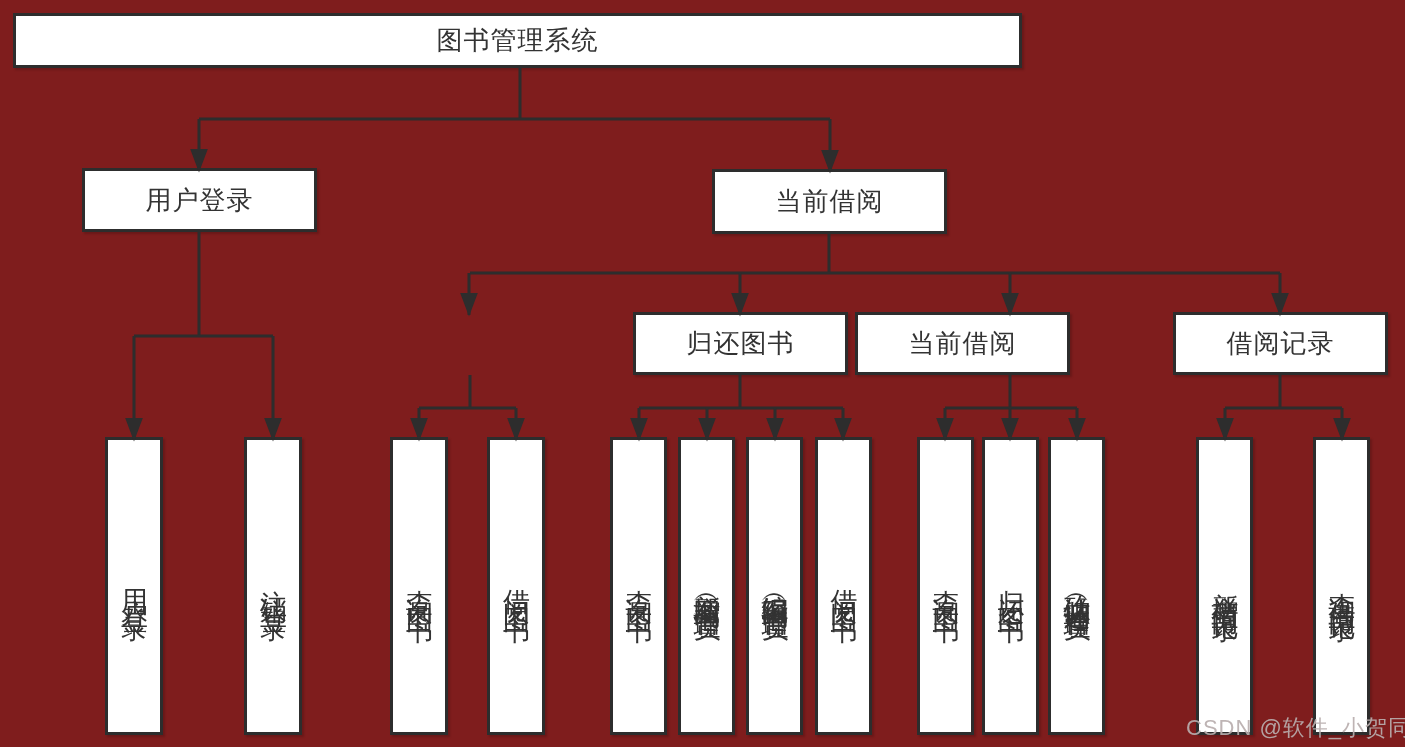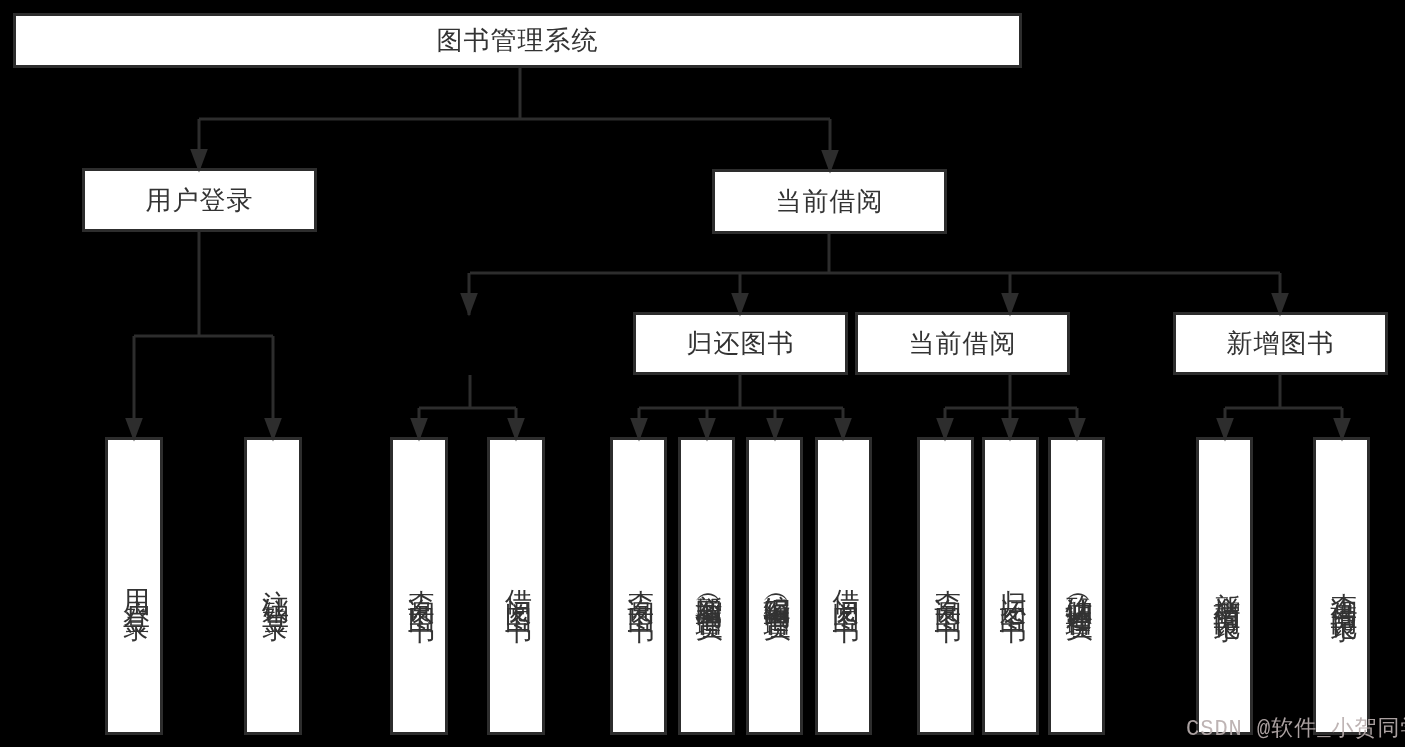--- a/index.html
+++ b/index.html
@@ -1,20 +1,20 @@
 <!DOCTYPE html>
 <html><head>
 <meta charset="utf-8">
 <style>
   html,body{margin:0;padding:0;background:#fff;}
   #canvas{
     position:relative;
     width:1405px;height:747px;
-    background:#000000;
-    font-family:Liberation Mono, monospace;
+    background:#7f1d1d;
+    font-family:Liberation Sans, sans-serif;
     overflow:hidden;
   }
   .box{
     position:absolute;
     box-sizing:border-box;
     background:#ffffff;
     border:3px solid #2d2d2d;
     display:flex;
     align-items:center;
     justify-content:center;
@@ -115,21 +115,21 @@
     <span class="hlabel">当前借阅</span>
   </div>
 
   <div class="box" style="left:633px;top:312px;width:215px;height:63px">
     <span class="hlabel">归还图书</span>
   </div>
   <div class="box" style="left:855px;top:312px;width:215px;height:63px">
     <span class="hlabel">当前借阅</span>
   </div>
   <div class="box" style="left:1173px;top:312px;width:215px;height:63px">
-    <span class="hlabel">新增图书</span>
+    <span class="hlabel">借阅记录</span>
   </div>
 
   <div class="box" style="left:105px;top:437px;width:58px;height:298px">
     <span class="vlabel v4">用户登录</span>
   </div>
   <div class="box" style="left:244px;top:437px;width:58px;height:298px">
     <span class="vlabel v4">注销登录</span>
   </div>
 
   <div class="box" style="left:390px;top:437px;width:58px;height:298px">

